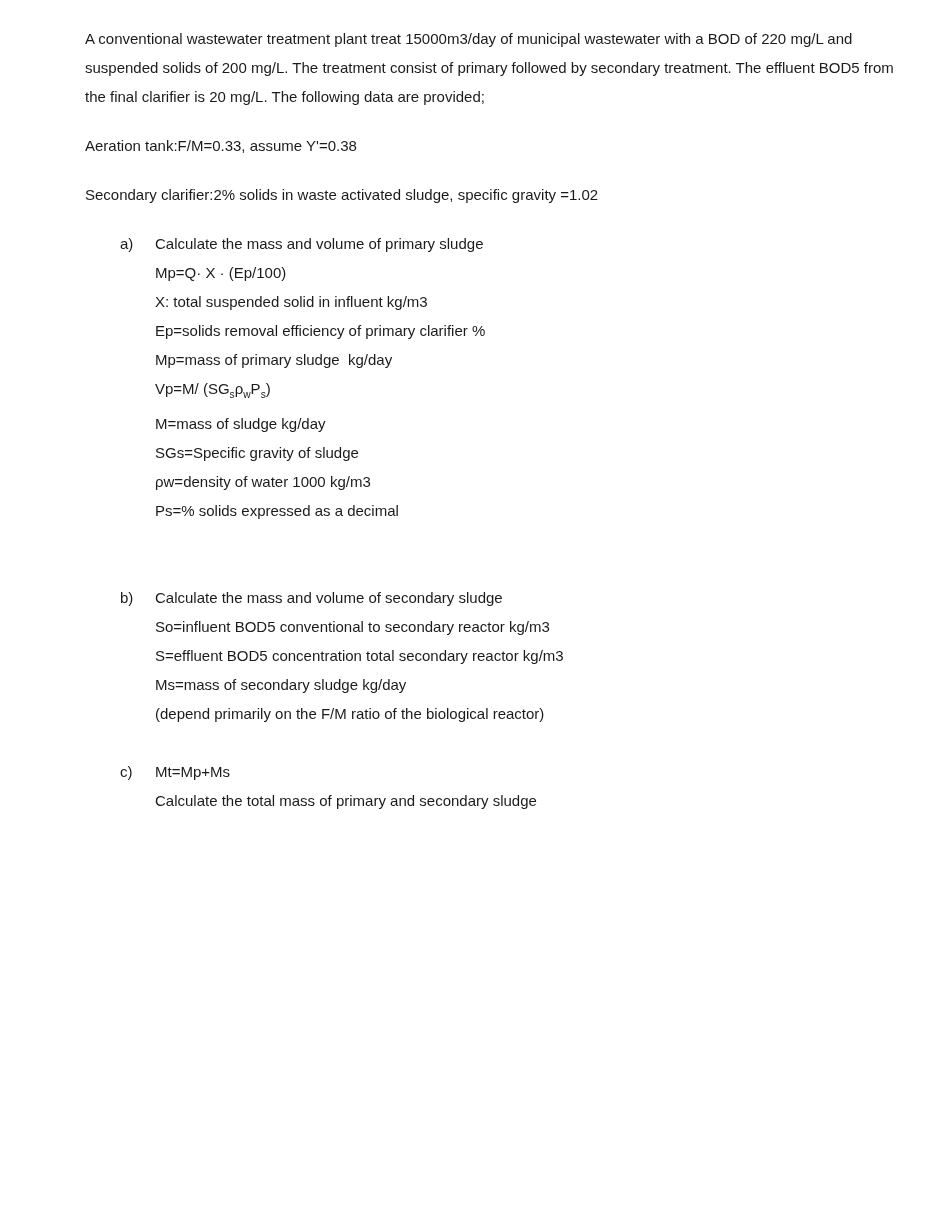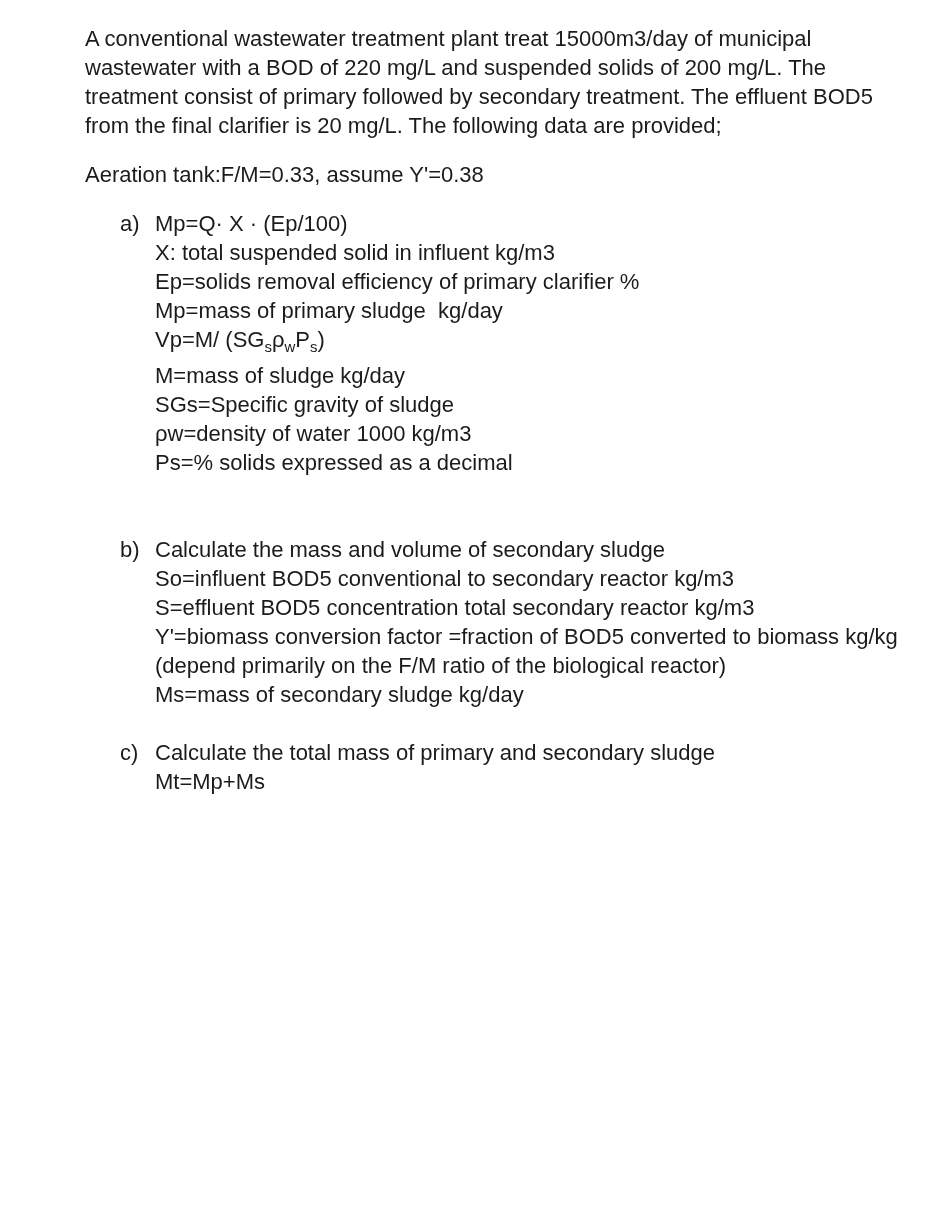--- a/index.html
+++ b/index.html
@@ -7,21 +7,21 @@
     padding: 0;
     background: #ffffff;
   }
   .page {
     width: 949px;
     min-height: 1219px;
     box-sizing: border-box;
     background: #ffffff;
     padding: 24px 44px 40px 85px;
     font-family: "Liberation Sans", "DejaVu Sans", sans-serif;
-    font-size: 22px;
+    font-size: 15px;
     line-height: 29px;
     color: #1b1b1b;
   }
   .para {
     margin: 0 0 20px 0;
     white-space: pre-wrap;
   }
   .list-item {
     display: flex;
     align-items: flex-start;
@@ -48,49 +48,50 @@
 <body>
 
 <div class="page">
 
   <p class="para">A conventional wastewater treatment plant treat 15000m3/day of municipal wastewater with a BOD of 220 mg/L and suspended solids of 200 mg/L. The treatment consist of primary followed by secondary treatment. The effluent BOD5 from the final clarifier is 20 mg/L. The following data are provided;</p>
 
 
 
   <p class="para">Aeration tank:F/M=0.33, assume Y'=0.38</p>
 
+  <p class="para">Secondary clarifier:2% solids in waste activated sludge, specific gravity =1.02</p>
 
   <div class="list-item">
     <span class="marker">a)</span>
     <div class="content">
+      <p>Calculate the mass and volume of primary sludge</p>
       <p class="bold">Mp=Q· X · (Ep/100)</p>
       <p>X: total suspended solid in influent kg/m3</p>
       <p>Ep=solids removal efficiency of primary clarifier %</p>
       <p>Mp=mass of primary sludge  kg/day</p>
       <p class="bold gap-top"><span>Vp=M/ (SG</span><sub>s</sub><span>ρ</span><sub>w</sub><span>P</span><sub>s</sub><span>)</span></p>
       <p>M=mass of sludge kg/day</p>
       <p>SGs=Specific gravity of sludge</p>
       <p>ρw=density of water 1000 kg/m3</p>
       <p>Ps=% solids expressed as a decimal</p>
     </div>
   </div>
 
   <div class="list-item item-b">
     <span class="marker">b)</span>
     <div class="content">
       <p>Calculate the mass and volume of secondary sludge</p>
       <p>So=influent BOD5 conventional to secondary reactor kg/m3</p>
       <p>S=effluent BOD5 concentration total secondary reactor kg/m3</p>
-      <p>Y'=biomass conversion factor =fraction of BOD5 converted to biomass kg/kg</p>
+      <p>Ms=mass of secondary sludge kg/day</p>
       <p>(depend primarily on the F/M ratio of the biological reactor)</p>
-      <p>Ms=mass of secondary sludge kg/day</p>
     </div>
   </div>
 
   <div class="list-item item-c">
     <span class="marker">c)</span>
     <div class="content">
+      <p>Mt=Mp+Ms</p>
       <p>Calculate the total mass of primary and secondary sludge</p>
-      <p>Mt=Mp+Ms</p>
     </div>
   </div>
 
 </div>
 
 </body></html>

